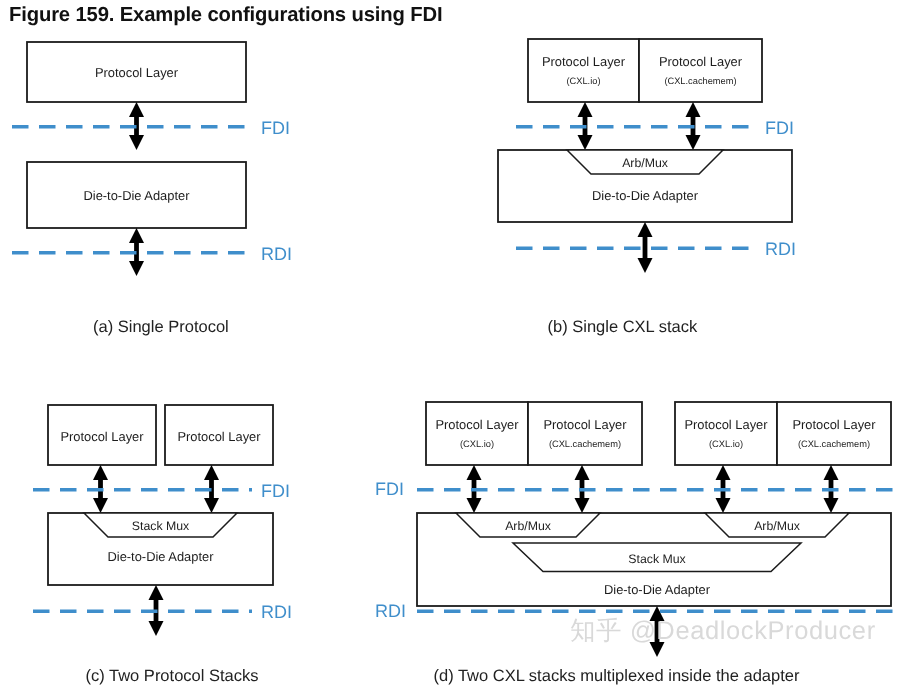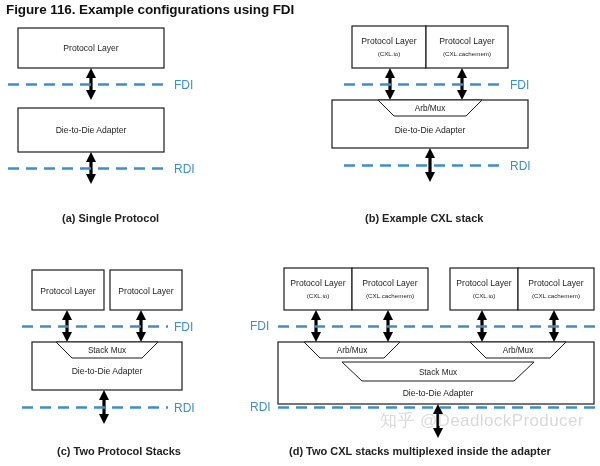--- a/index.html
+++ b/index.html
@@ -9,21 +9,21 @@
     color:#1a1a1a;
   }
   #figure-title{
     position:absolute;left:6px;top:2px;
     font-size:13.5px;font-weight:bold;letter-spacing:-0.1px;
     color:#111111;white-space:nowrap;
   }
   .panel{position:absolute;}
   .panel svg{display:block;overflow:visible;}
   .caption{
-    position:absolute;font-size:11px;color:#222222;white-space:nowrap;font-weight:bold;
+    position:absolute;font-size:11px;color:#222222;white-space:nowrap;
   }
   #caption-a{left:62px;top:212px;}
   #caption-b{left:365px;top:212px;}
   #caption-c{left:57px;top:445px;}
   #caption-d{left:289px;top:445px;text-align:right;}
   .watermark{
     position:absolute;left:380px;top:409px;
     font-size:17px;color:#d9d9d9;white-space:nowrap;
     letter-spacing:0.4px;
   }
@@ -33,21 +33,21 @@
   .mux-label{font-size:8.2px;fill:#1d1d1d;}
   .bus-label{font-size:12px;fill:#3f8ecb;}
   .box{fill:#ffffff;stroke:#1b1b1b;stroke-width:1.2;}
   .mux{fill:#ffffff;stroke:#1b1b1b;stroke-width:1;}
   .dash{stroke:#3f8ecb;stroke-width:2.4;stroke-dasharray:11 7;stroke-linecap:butt;}
   .arrowline{stroke:#000000;stroke-width:3.2;}
 </style>
 </head>
 <body>
 
-<div id="figure-title">Figure 116. Example configurations using FDI</div>
+<div id="figure-title">Figure 159. Example configurations using FDI</div>
 
 <div class="panel" id="panel-a" style="left:0px;top:20px;">
 <svg width="230" height="190" viewBox="0 0 230 190">
 
   <rect class="box" x="18" y="8" width="146" height="40"></rect>
   <text class="blk-label" x="91" y="31" text-anchor="middle">Protocol Layer</text>
 
   <g>
     <line class="arrowline" x1="91" y1="52" x2="91" y2="76"></line>
     <polygon points="91,48 86,58 96,58" fill="#000"></polygon>
@@ -106,21 +106,21 @@
   <g>
     <line class="arrowline" x1="130" y1="132" x2="130" y2="158"></line>
     <polygon points="130,128 125,138 135,138" fill="#000"></polygon>
     <polygon points="130,162 125,152 135,152" fill="#000"></polygon>
   </g>
 
   <line class="dash" x1="44" y1="145.5" x2="204" y2="145.5"></line>
   <text class="bus-label" x="210" y="150">RDI</text>
 </svg>
 </div>
-<div class="caption" id="caption-b">(b) Example CXL stack</div>
+<div class="caption" id="caption-b">(b) Single CXL stack</div>
 
 <div class="panel" id="panel-c" style="left:0px;top:262px;">
 <svg width="230" height="180" viewBox="0 0 230 180">
 
   <rect class="box" x="32" y="8" width="72" height="40"></rect>
   <text class="blk-label" x="68" y="32" text-anchor="middle">Protocol Layer</text>
 
   <rect class="box" x="110" y="8" width="72" height="40"></rect>
   <text class="blk-label" x="146" y="32" text-anchor="middle">Protocol Layer</text>
 

